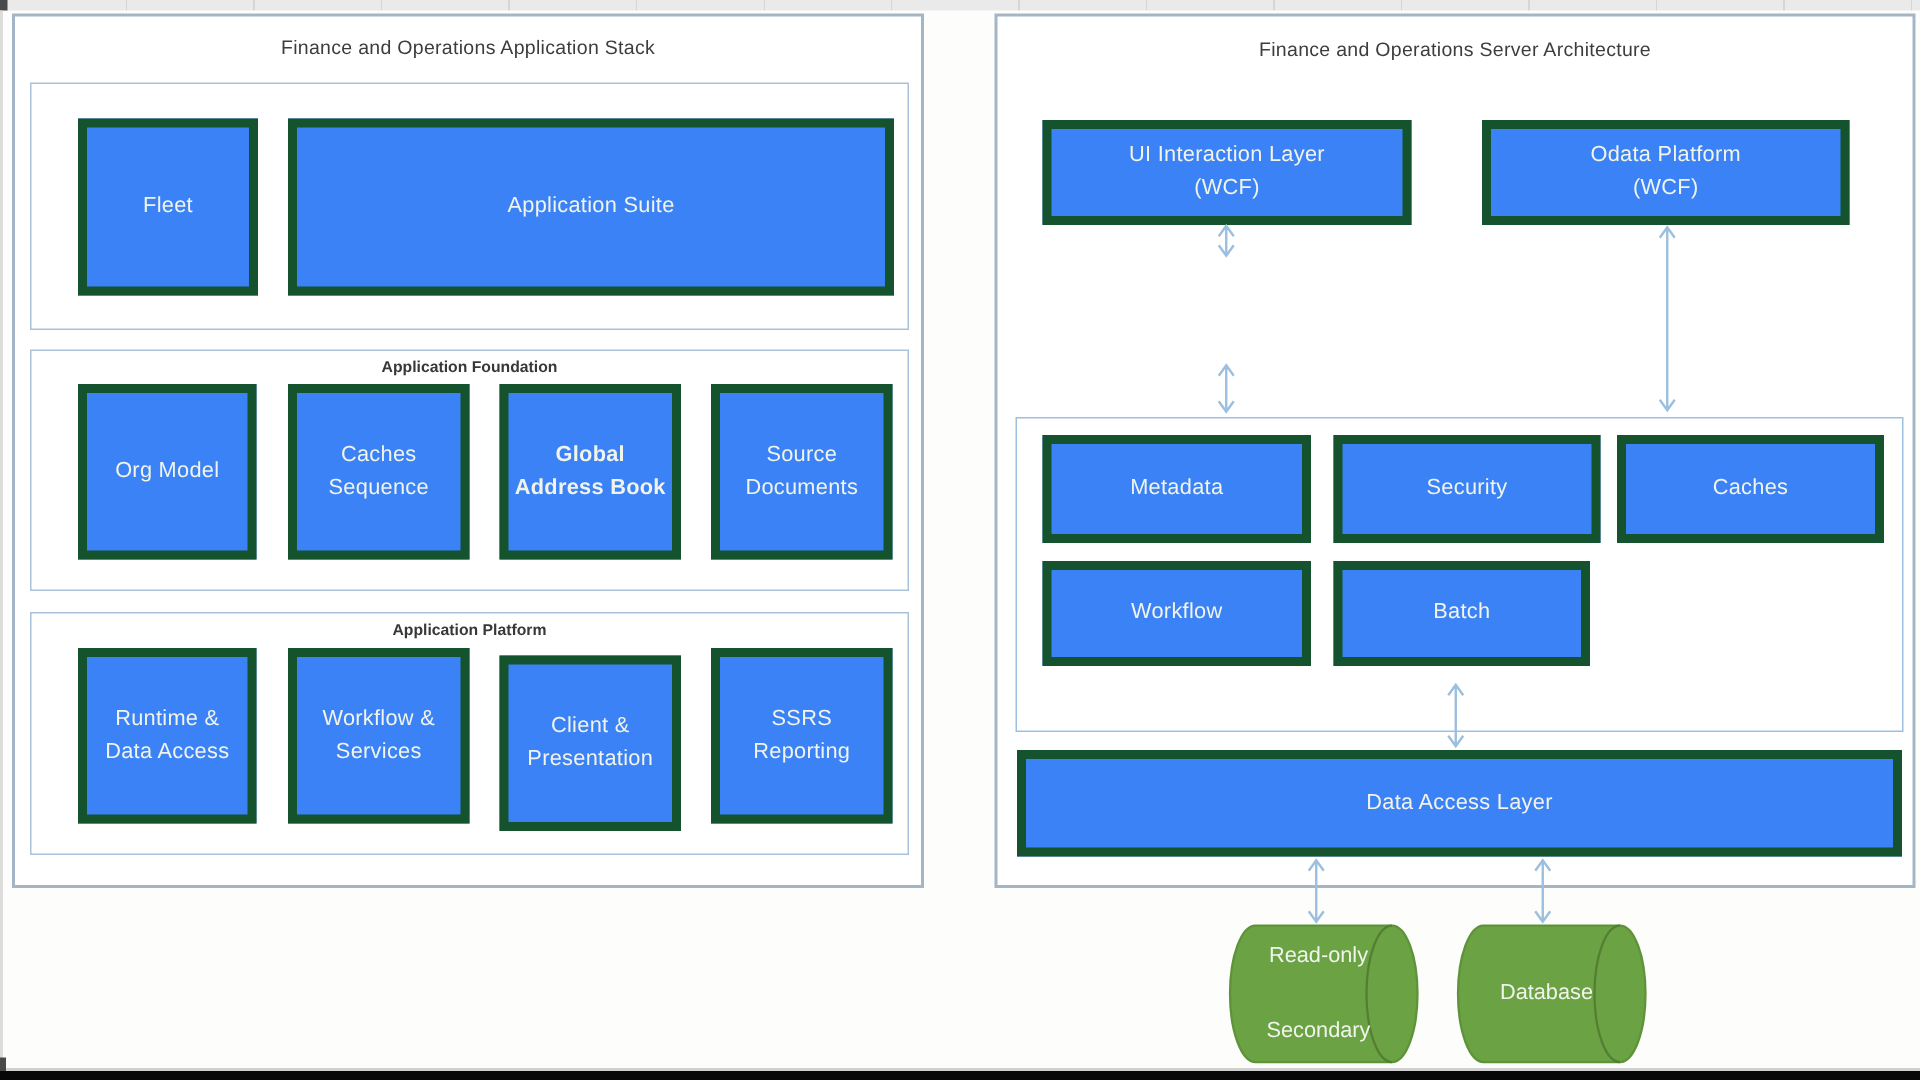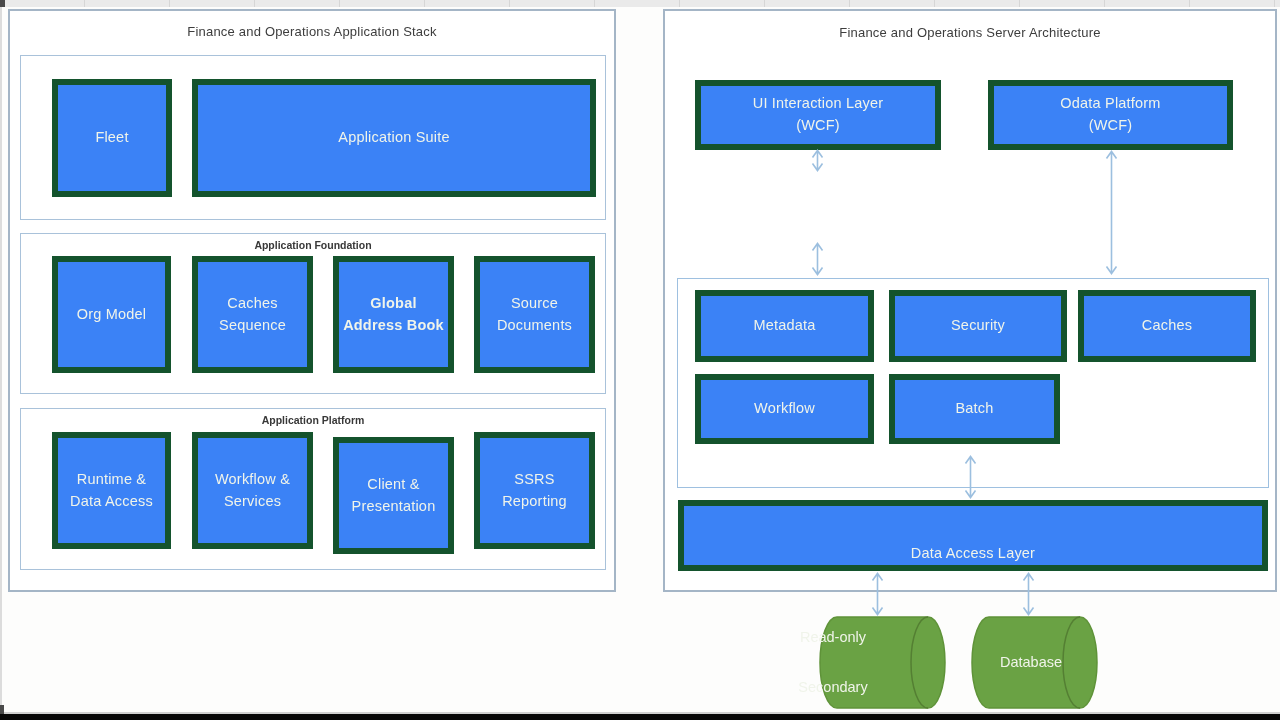--- a/index.html
+++ b/index.html
@@ -129,21 +129,21 @@
         <span>Caches</span>
       </div>
       <div class="gbox" style="left:17px; top:95px; width:179px; height:70px;">
         <span>Workflow</span>
       </div>
       <div class="gbox" style="left:211px; top:95px; width:171px; height:70px;">
         <span>Batch</span>
       </div>
     </div>
 
-    <div class="gbox" style="left:13px; top:489px; width:590px; height:71px;justify-content:flex-end;">
+    <div class="gbox" style="left:13px; top:489px; width:590px; height:71px;">
       <span>Data Access Layer</span>
     </div>
   </div>
 
   <svg class="overlay" viewBox="0 0 1280 720">
 
     <path class="arrow" d="M812.5,157.5 L817.5,150.5 L822.5,157.5 M817.5,150.5 V170.5 M812.5,163.5 L817.5,170.5 L822.5,163.5"></path>
 
     <path class="arrow" d="M812.5,250.5 L817.5,243.5 L822.5,250.5 M817.5,243.5 V274.5 M812.5,267.5 L817.5,274.5 L822.5,267.5"></path>
 
@@ -159,21 +159,21 @@
       <path class="cyl-body" d="M837,617 H928 A17,45.5 0 0 1 928,708 H837 A17,45.5 0 0 1 837,617 Z"></path>
       <path class="cyl-rim" d="M928,617 A17,45.5 0 0 0 928,708"></path>
     </g>
 
     <g>
       <path class="cyl-body" d="M989,617 H1080 A17,45.5 0 0 1 1080,708 H989 A17,45.5 0 0 1 989,617 Z"></path>
       <path class="cyl-rim" d="M1080,617 A17,45.5 0 0 0 1080,708"></path>
     </g>
   </svg>
 
-  <div class="cyl-label" style="left:776px; top:617px; width:114px; height:91px;gap:28px;">
+  <div class="cyl-label" style="left:822px; top:617px; width:114px; height:91px;gap:28px;">
     <span>Read-only</span>
     <span>Secondary</span>
   </div>
   <div class="cyl-label" style="left:974px; top:617px; width:114px; height:91px;">
     <span>Database</span>
   </div>
 
   <div class="top-strip"></div>
   <div class="top-strip-corner"></div>
   <div class="left-hairline"></div>

